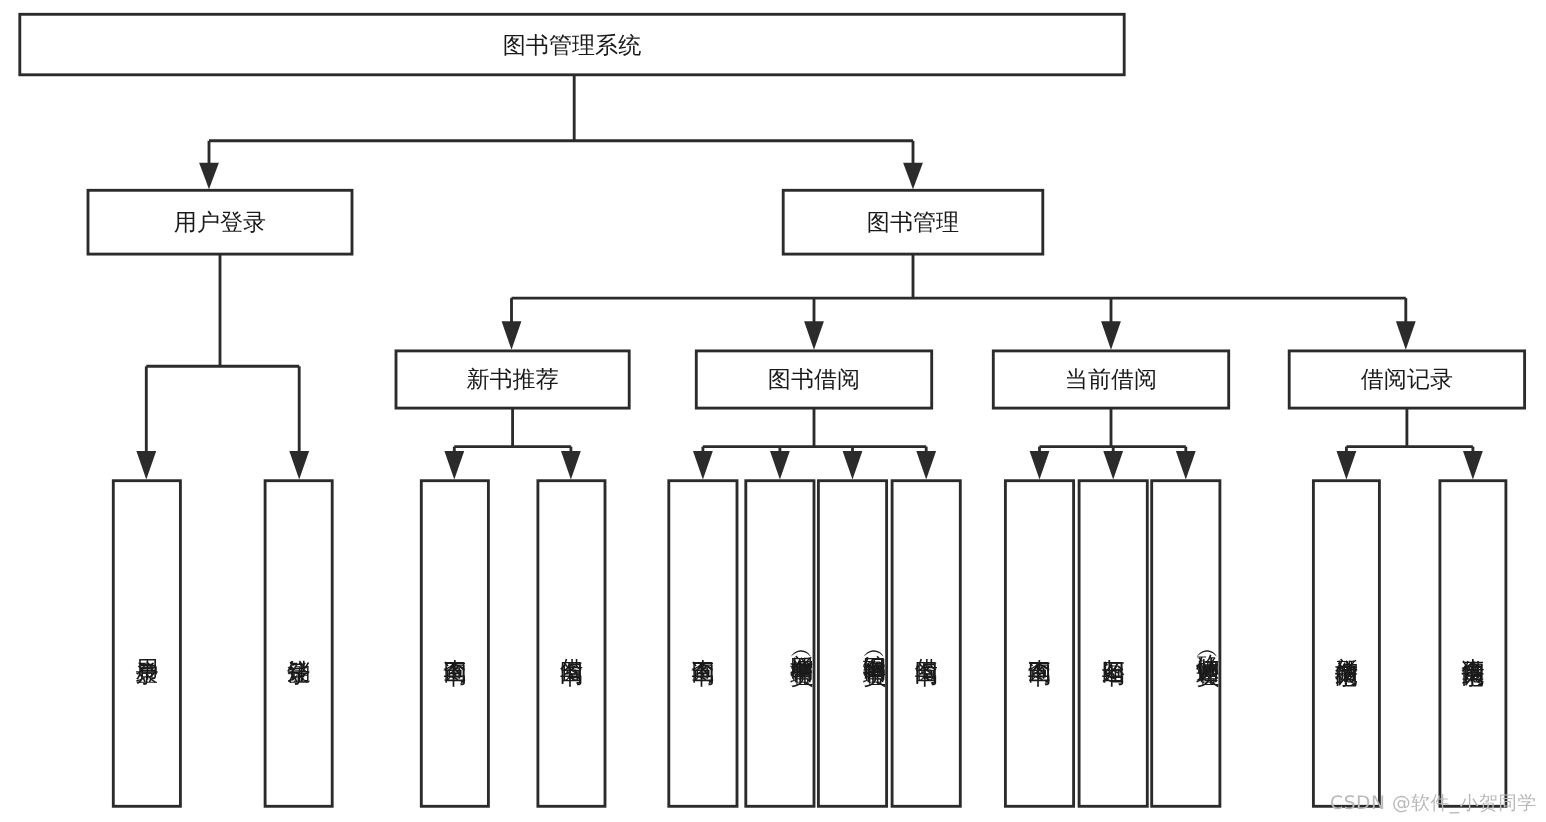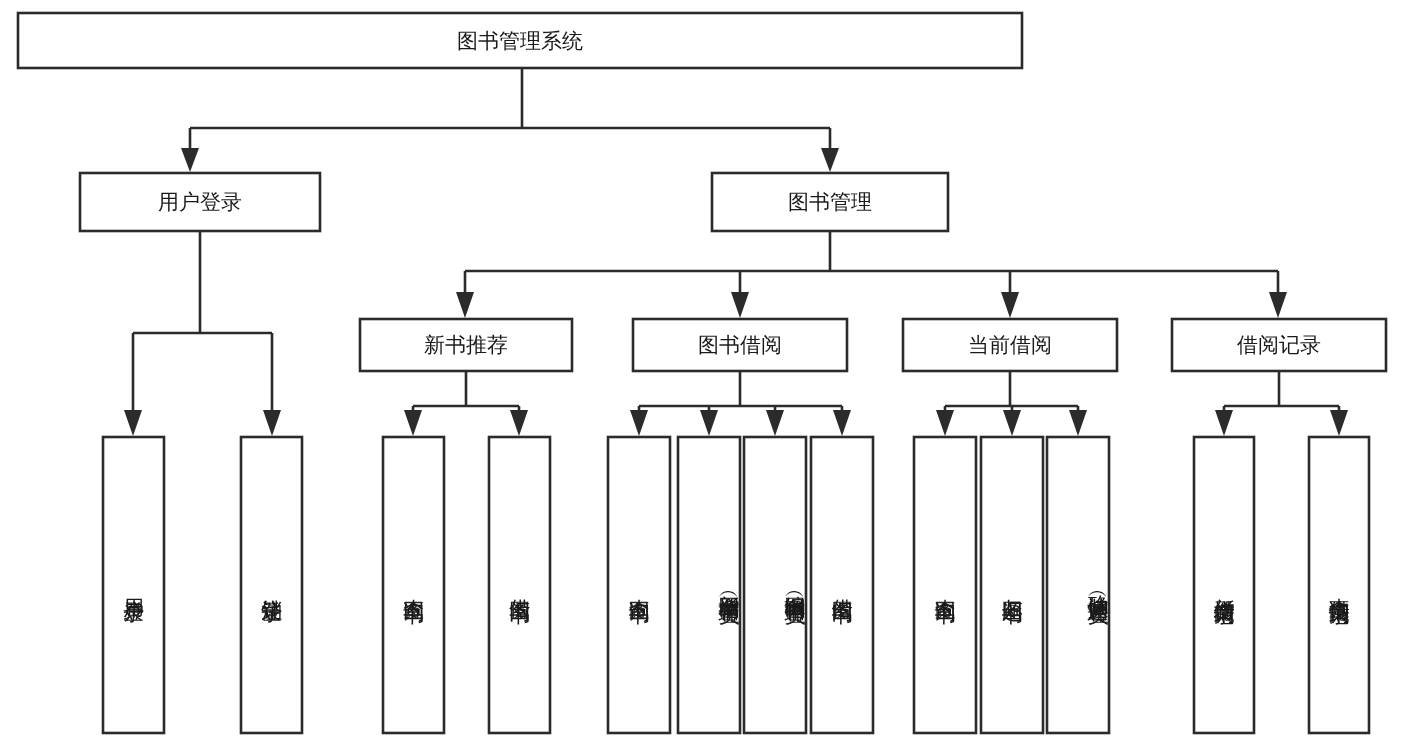--- a/index.html
+++ b/index.html
@@ -208,14 +208,15 @@
   <div class="leaf-label" style="left:744px; top:437px; width:62px; height:296px; align-items:flex-start;">编辑图书（管理员）</div>
   <div class="leaf-label" style="left:811px; top:437px; width:62px; height:296px;">借阅图书</div>
 
   <div class="leaf-label" style="left:914px; top:437px; width:62px; height:296px;">查询图书</div>
   <div class="leaf-label" style="left:981px; top:437px; width:62px; height:296px;">归还图书</div>
   <div class="leaf-label" style="left:1047px; top:437px; width:62px; height:296px; align-items:flex-start;">确认归还（管理员）</div>
 
   <div class="leaf-label" style="left:1194px; top:437px; width:60px; height:296px;">新增借阅记录</div>
   <div class="leaf-label" style="left:1309px; top:437px; width:60px; height:296px;">查询借阅记录</div>
 
+  <div id="watermark">CSDN @软件_小贺同学</div>
 
 </div>
 
 </body></html>

